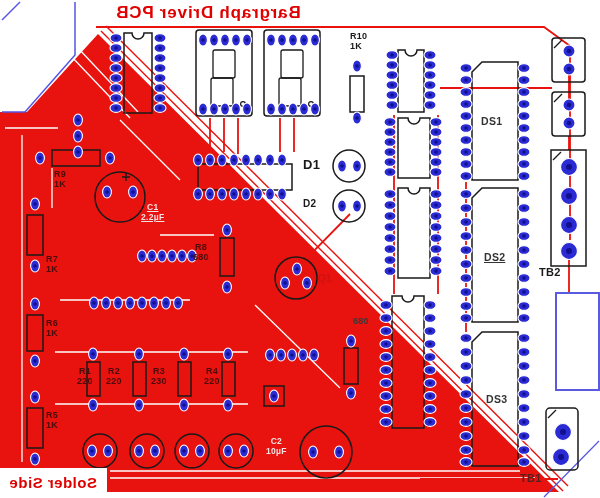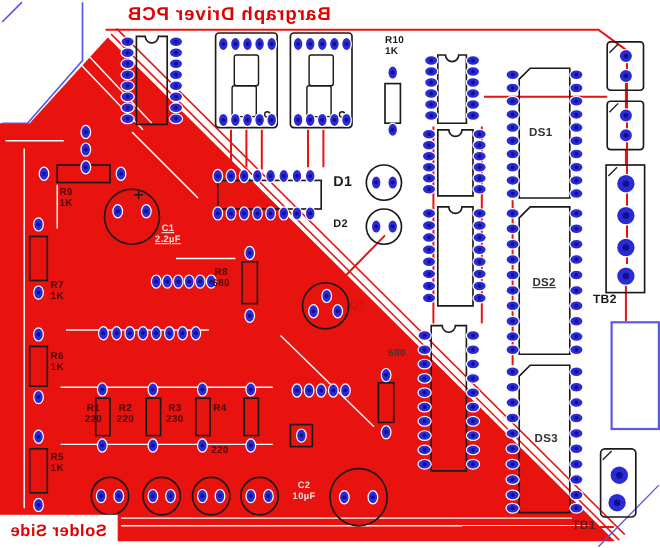--- a/index.html
+++ b/index.html
@@ -481,21 +481,21 @@
   <span>220</span>
 </div>
 <div class="lbl" style="left:106px;top:366px;">
   <span>R2</span>
   <span>220</span>
 </div>
 <div class="lbl" style="left:151px;top:366px;">
   <span>R3</span>
   <span>230</span>
 </div>
-<div class="lbl" style="left:192px;top:366px;gap:28px;">
+<div class="lbl" style="left:204px;top:366px;">
   <span>R4</span>
   <span>220</span>
 </div>
 <div class="lbl" style="left:193px;top:242px;">
   <span>R8</span>
   <span>680</span>
 </div>
 <div class="lbl" style="left:353px;top:316px;font-size:9px;color:#3a3a3a;">
   <span>680</span>
 </div>

